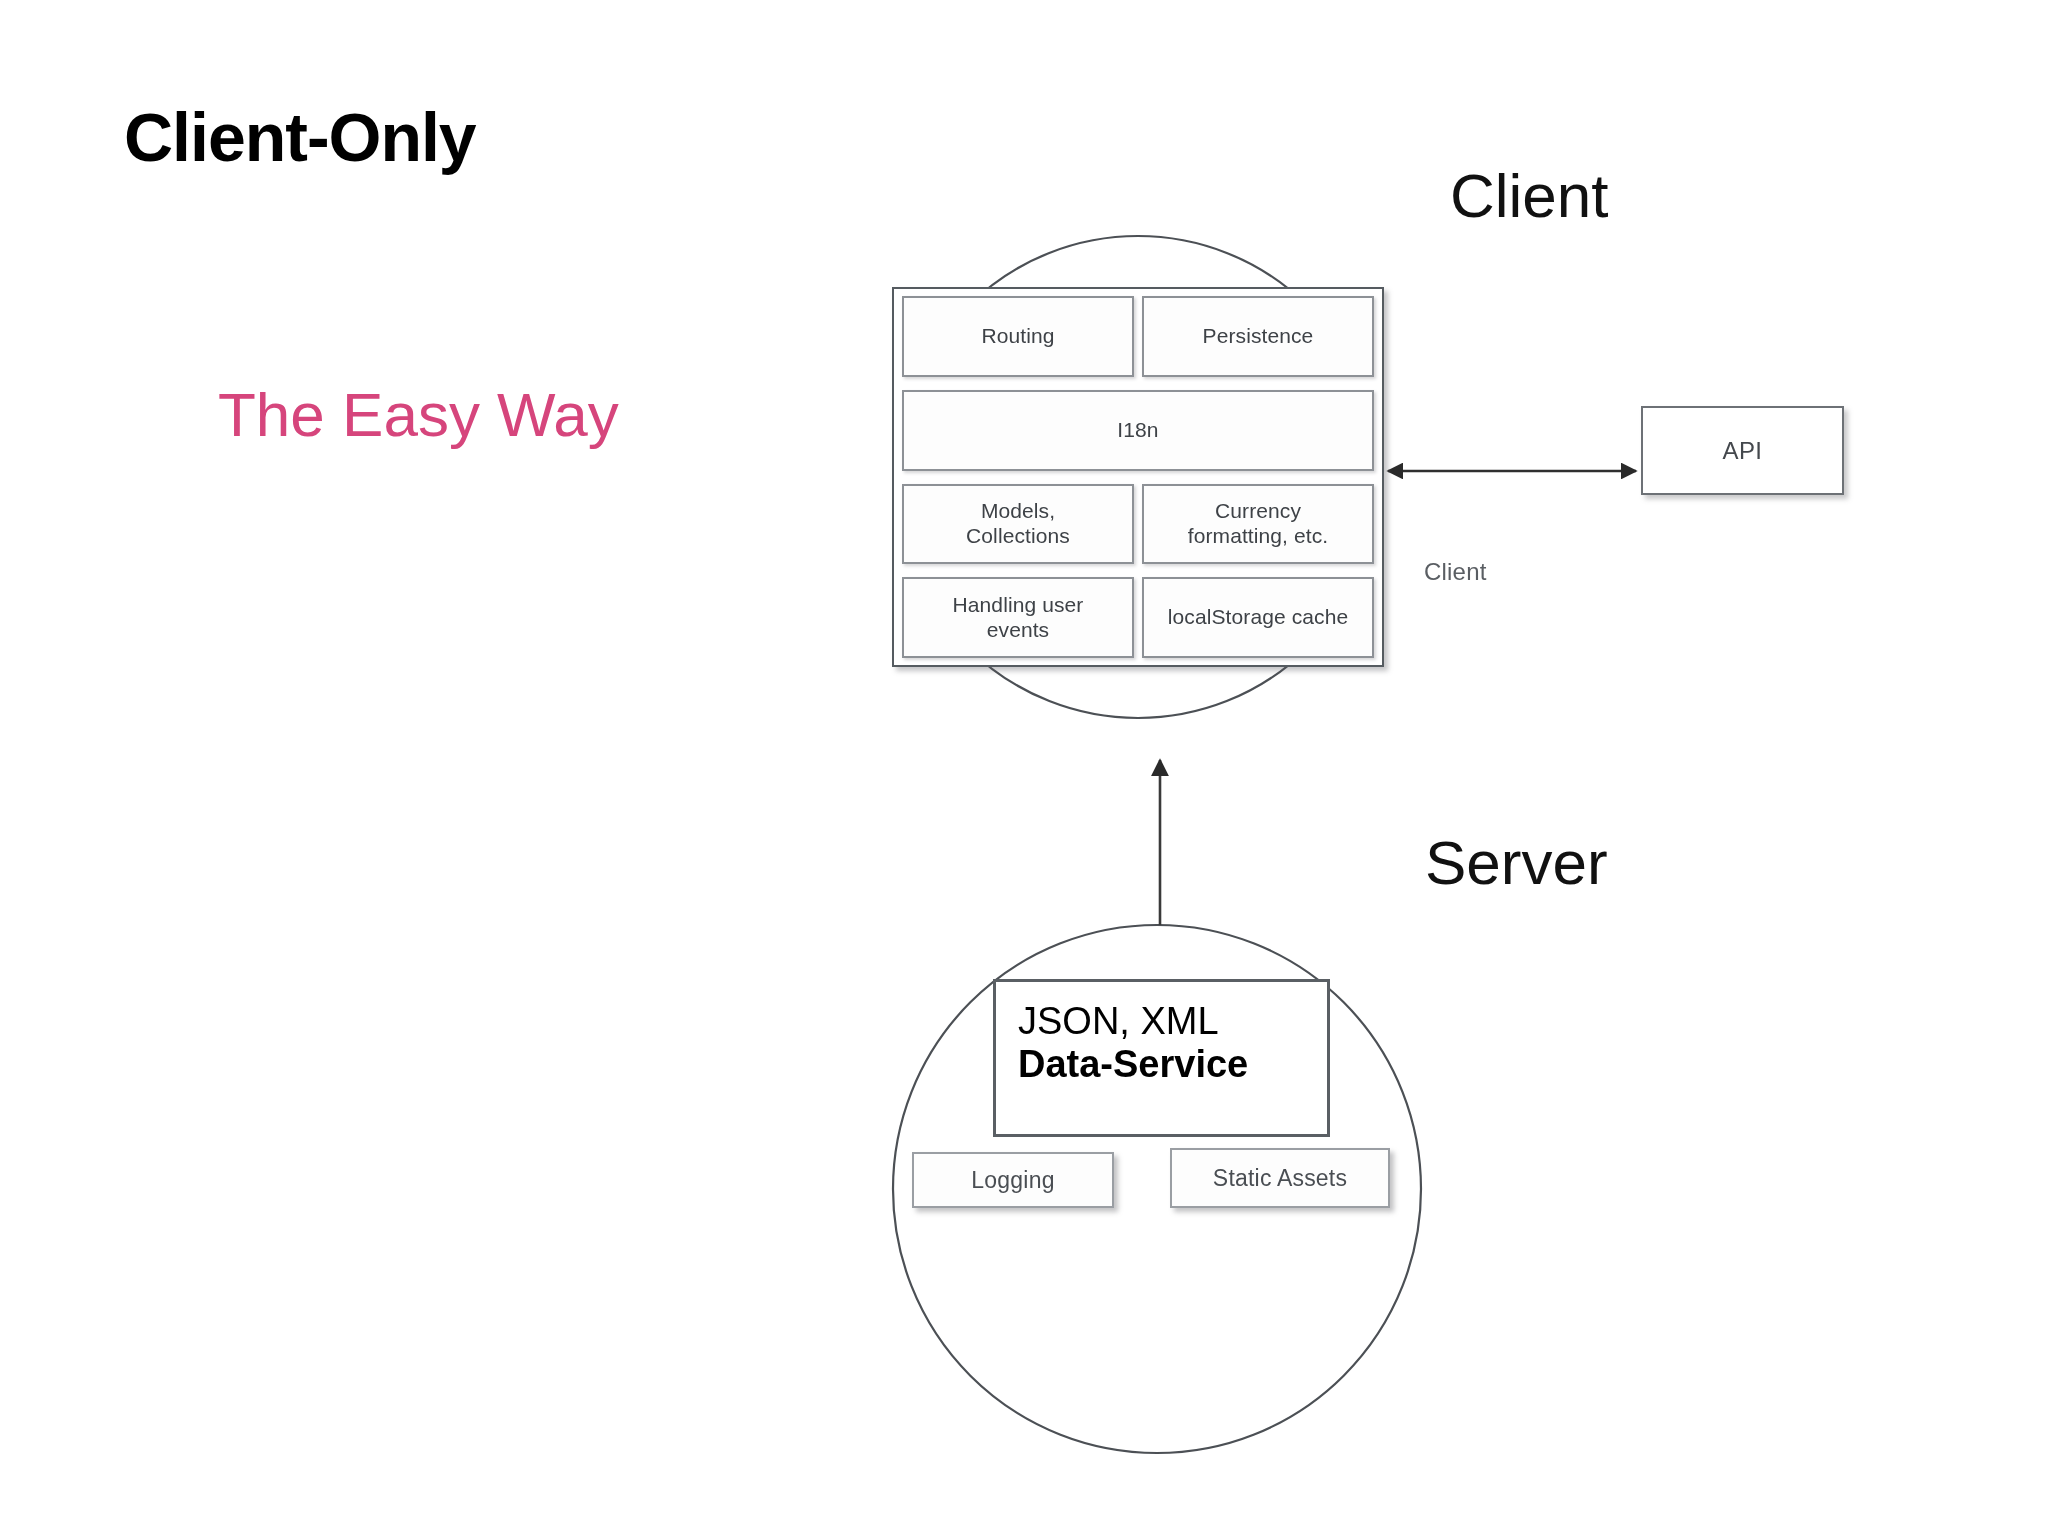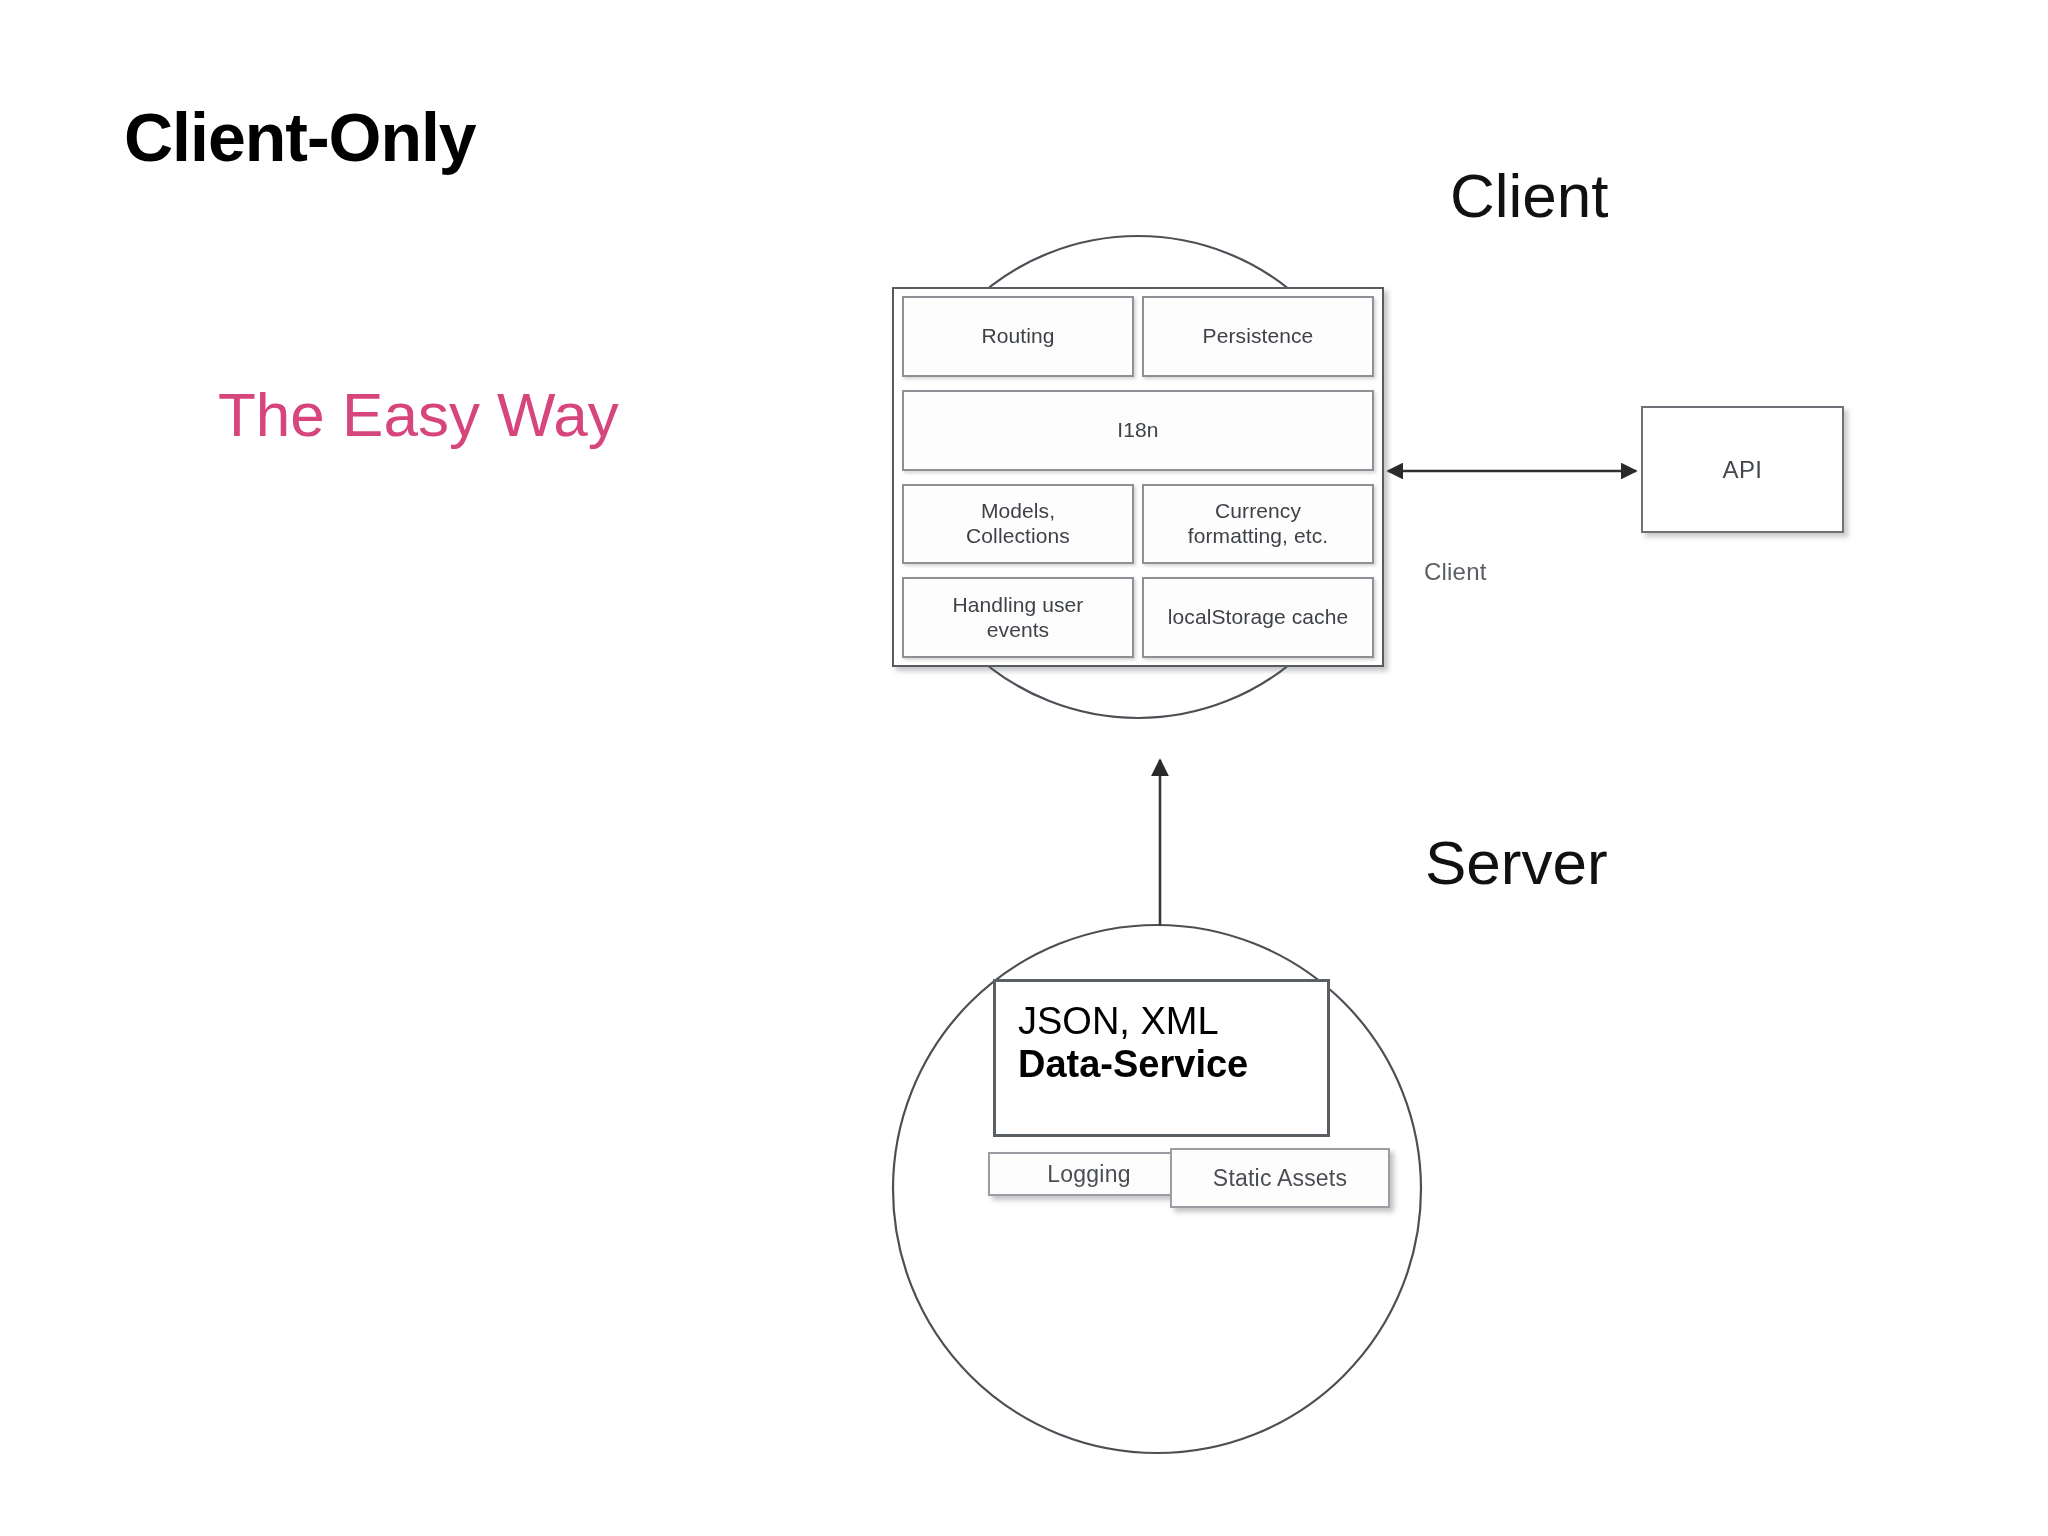--- a/index.html
+++ b/index.html
@@ -103,21 +103,21 @@
     padding: 2px;
     white-space: pre-line;
   }
 
   
   #api-box {
     position: absolute;
     left: 1641px;
     top: 406px;
     width: 203px;
-    height: 127px;
+    height: 89px;
     box-sizing: border-box;
     border: 2px solid #6d7176;
     background: #ffffff;
     box-shadow: 4px 4px 5px rgba(100,100,105,0.35);
     display: flex;
     align-items: center;
     justify-content: center;
     font-size: 24px;
     color: #44484d;
     letter-spacing: 0.4px;
@@ -167,21 +167,21 @@
     background: #fdfdfd;
     box-shadow: 4px 4px 5px rgba(105,105,110,0.40);
     display: flex;
     align-items: center;
     justify-content: center;
     font-size: 23px;
     color: #4a4e53;
     letter-spacing: 0.2px;
     white-space: nowrap;
   }
-  #server-box-logging { left: 988px; top: 1152px; width: 202px; height: 44px; }
+  #server-box-logging { left: 912px; top: 1152px; width: 202px; height: 56px; }
   #server-box-static  { left: 1170px; top: 1148px; width: 220px; height: 60px; }
 </style>
 </head>
 <body>
 
 <div id="slide-title">Client-Only</div>
 
 <div id="slide-subtitle">The Easy Way</div>
 
 <div class="zone-label" id="zone-label-client">Client</div>

